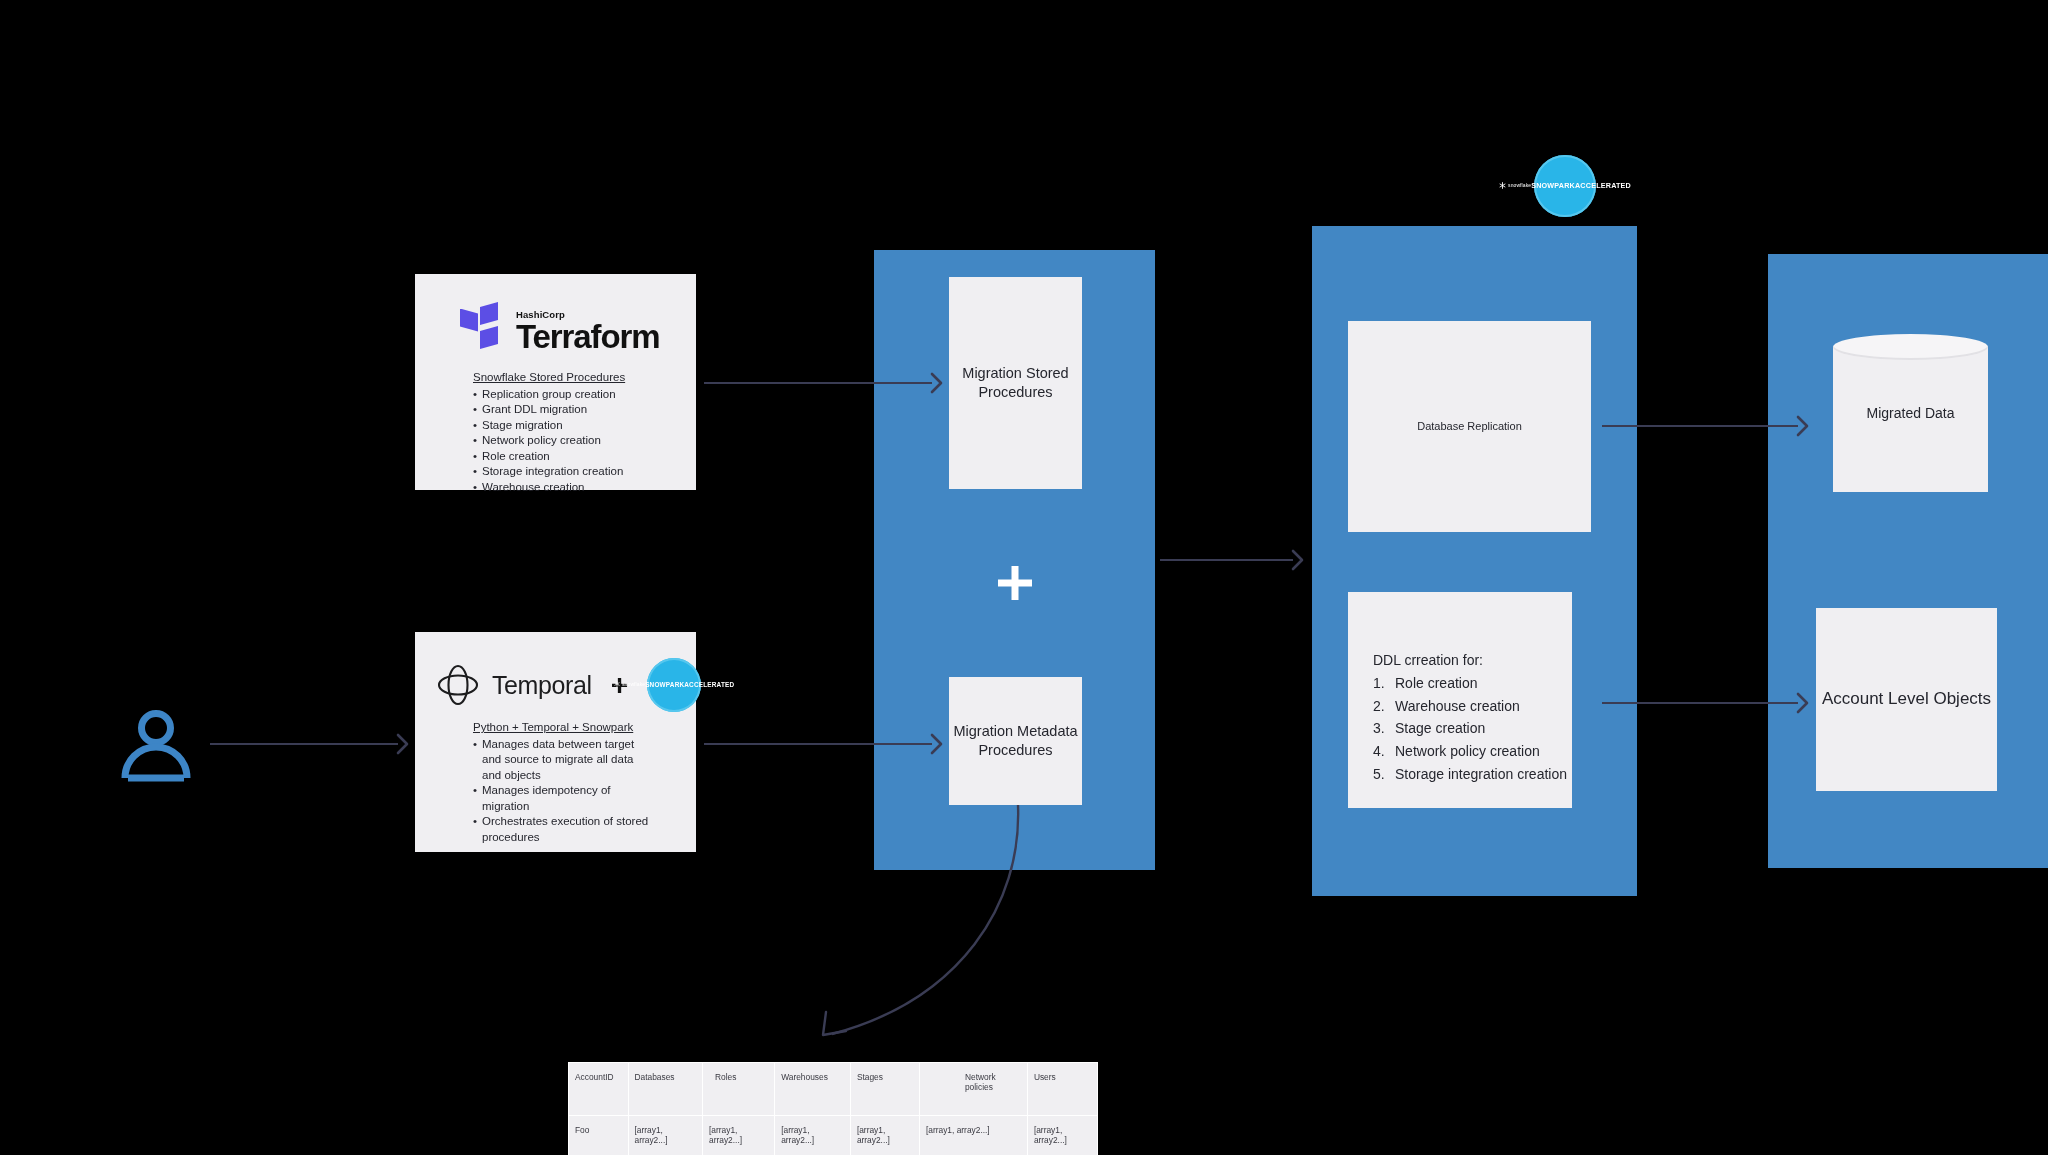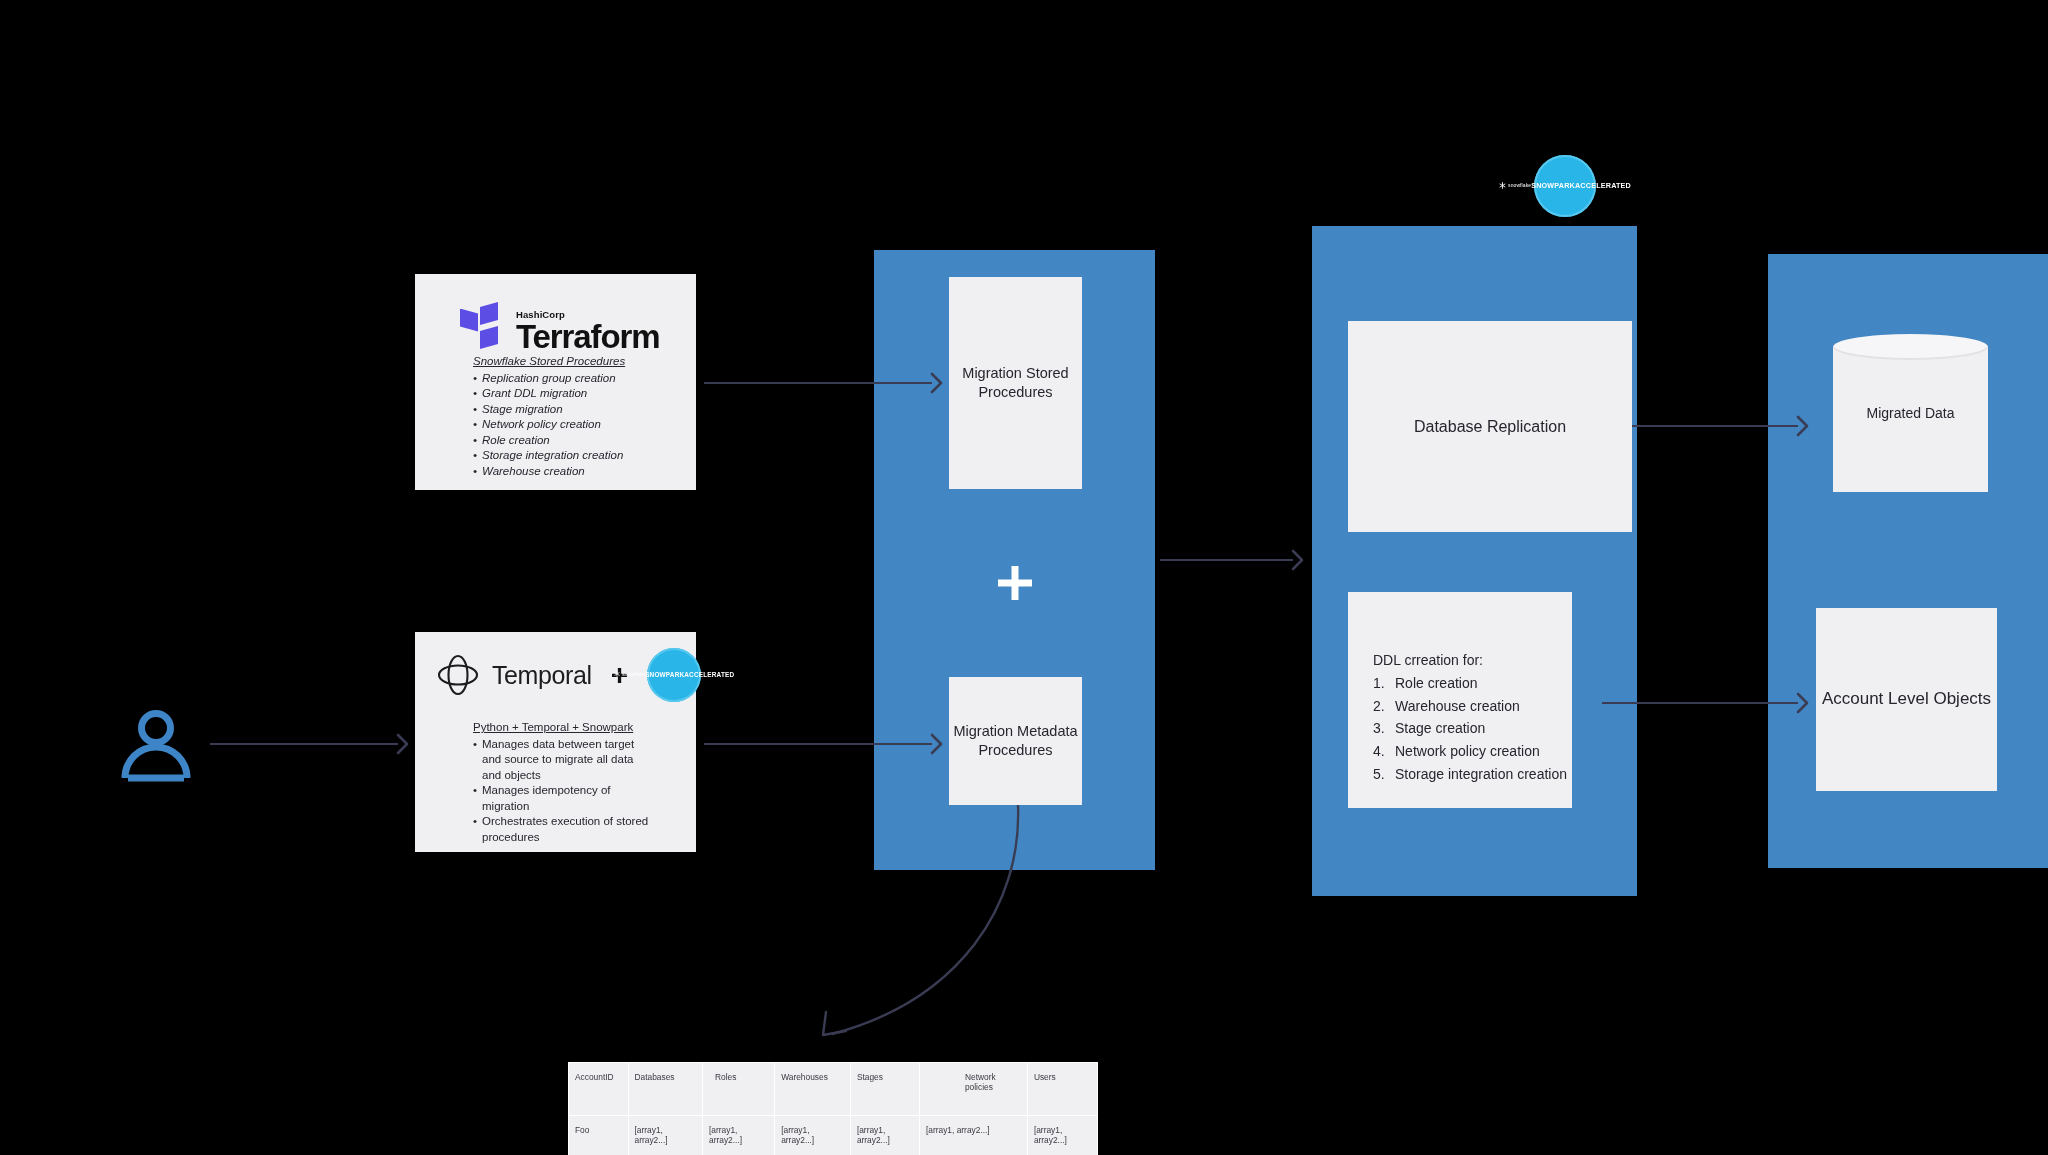--- a/index.html
+++ b/index.html
@@ -35,21 +35,21 @@
   .tf-word{font-size:33px;font-weight:bold;color:#111;letter-spacing:-1.1px;line-height:.95;}
 
   .bodyblock{position:absolute;left:58px;color:#25262e;font-size:11.5px;line-height:1.35;}
   .bodyblock .hd{text-decoration:underline;margin-bottom:1px;display:block;}
   .bodyblock ul{list-style:none;margin:0;padding:0;}
   .bodyblock li{position:relative;padding-left:9px;}
   .bodyblock li:before{content:"\2022";position:absolute;left:0;top:0;}
 
   
   #temporal-card{left:415px;top:632px;width:281px;height:220px;}
-  .tp-row{position:absolute;left:22px;top:16px;display:flex;align-items:center;gap:13px;}
+  .tp-row{position:absolute;left:22px;top:26px;display:flex;align-items:center;gap:13px;}
   .tp-word{font-size:25px;color:#1d1d1f;letter-spacing:-.4px;}
   .plus-sign{font-size:30px;font-weight:bold;color:#111;line-height:1;}
   .badge{
     width:54px;height:54px;border-radius:50%;background:#29b5e8;
     display:flex;flex-direction:row;align-items:center;justify-content:center;
     box-shadow:inset 0 0 0 2px #56c7ee;
   }
   .badge .bflake{display:flex;align-items:center;gap:2px;margin-bottom:2px;}
   .badge .bflake span{font-size:5px;color:#fff;letter-spacing:.1px;}
   .badge .bl1{font-size:6.4px;font-weight:bold;color:#fff;letter-spacing:.2px;line-height:1.08;}
@@ -127,21 +127,21 @@
       <div class="tf-mark">
         <i style="left:0px;top:6.5px;width:18px;height:23px;clip-path:polygon(0 0,100% 22%,100% 100%,0 78%);"></i>
         <i style="left:20px;top:0px;width:18px;height:23px;clip-path:polygon(0 22%,100% 0,100% 78%,0 100%);"></i>
         <i style="left:20px;top:24px;width:18px;height:23px;clip-path:polygon(0 22%,100% 0,100% 78%,0 100%);"></i>
       </div>
       <div class="tf-wordwrap">
         <span class="tf-hashicorp">HashiCorp</span>
         <span class="tf-word">Terraform</span>
       </div>
     </div>
-    <div class="bodyblock" style="top:80px;font-style:italic;">
+    <div class="bodyblock" style="top:96px;">
       <span class="hd">Snowflake Stored Procedures</span>
       <ul>
         <li>Replication group creation</li>
         <li>Grant DDL migration</li>
         <li>Stage migration</li>
         <li>Network policy creation</li>
         <li>Role creation</li>
         <li>Storage integration creation</li>
         <li>Warehouse creation</li>
       </ul>
@@ -202,21 +202,21 @@
             <line x1="1.7" y1="3.5" x2="10.3" y2="8.5"></line>
             <line x1="1.7" y1="8.5" x2="10.3" y2="3.5"></line>
           </g>
         </svg>
       <span>snowflake</span>
     </div>
     <div class="bl1">SNOWPARK</div>
     <div class="bl2">ACCELERATED</div>
   </div>
 
-  <div class="abs card centertext" style="left:1348px;top:321px;width:284px;height:211px;font-size:16px;">
+  <div class="abs card centertext" style="left:1348px;top:321px;width:243px;height:211px;font-size:11px;">
     <span>Database Replication</span>
   </div>
 
   <div class="abs card" style="left:1348px;top:592px;width:224px;height:216px;">
     <div style="position:absolute;left:25px;top:57px;color:#25262e;font-size:14px;line-height:1.63;">
       <div>DDL crreation for:</div>
       <ul class="ol">
         <li>
             <span class="n">1.</span>
             <span>Role creation</span>

